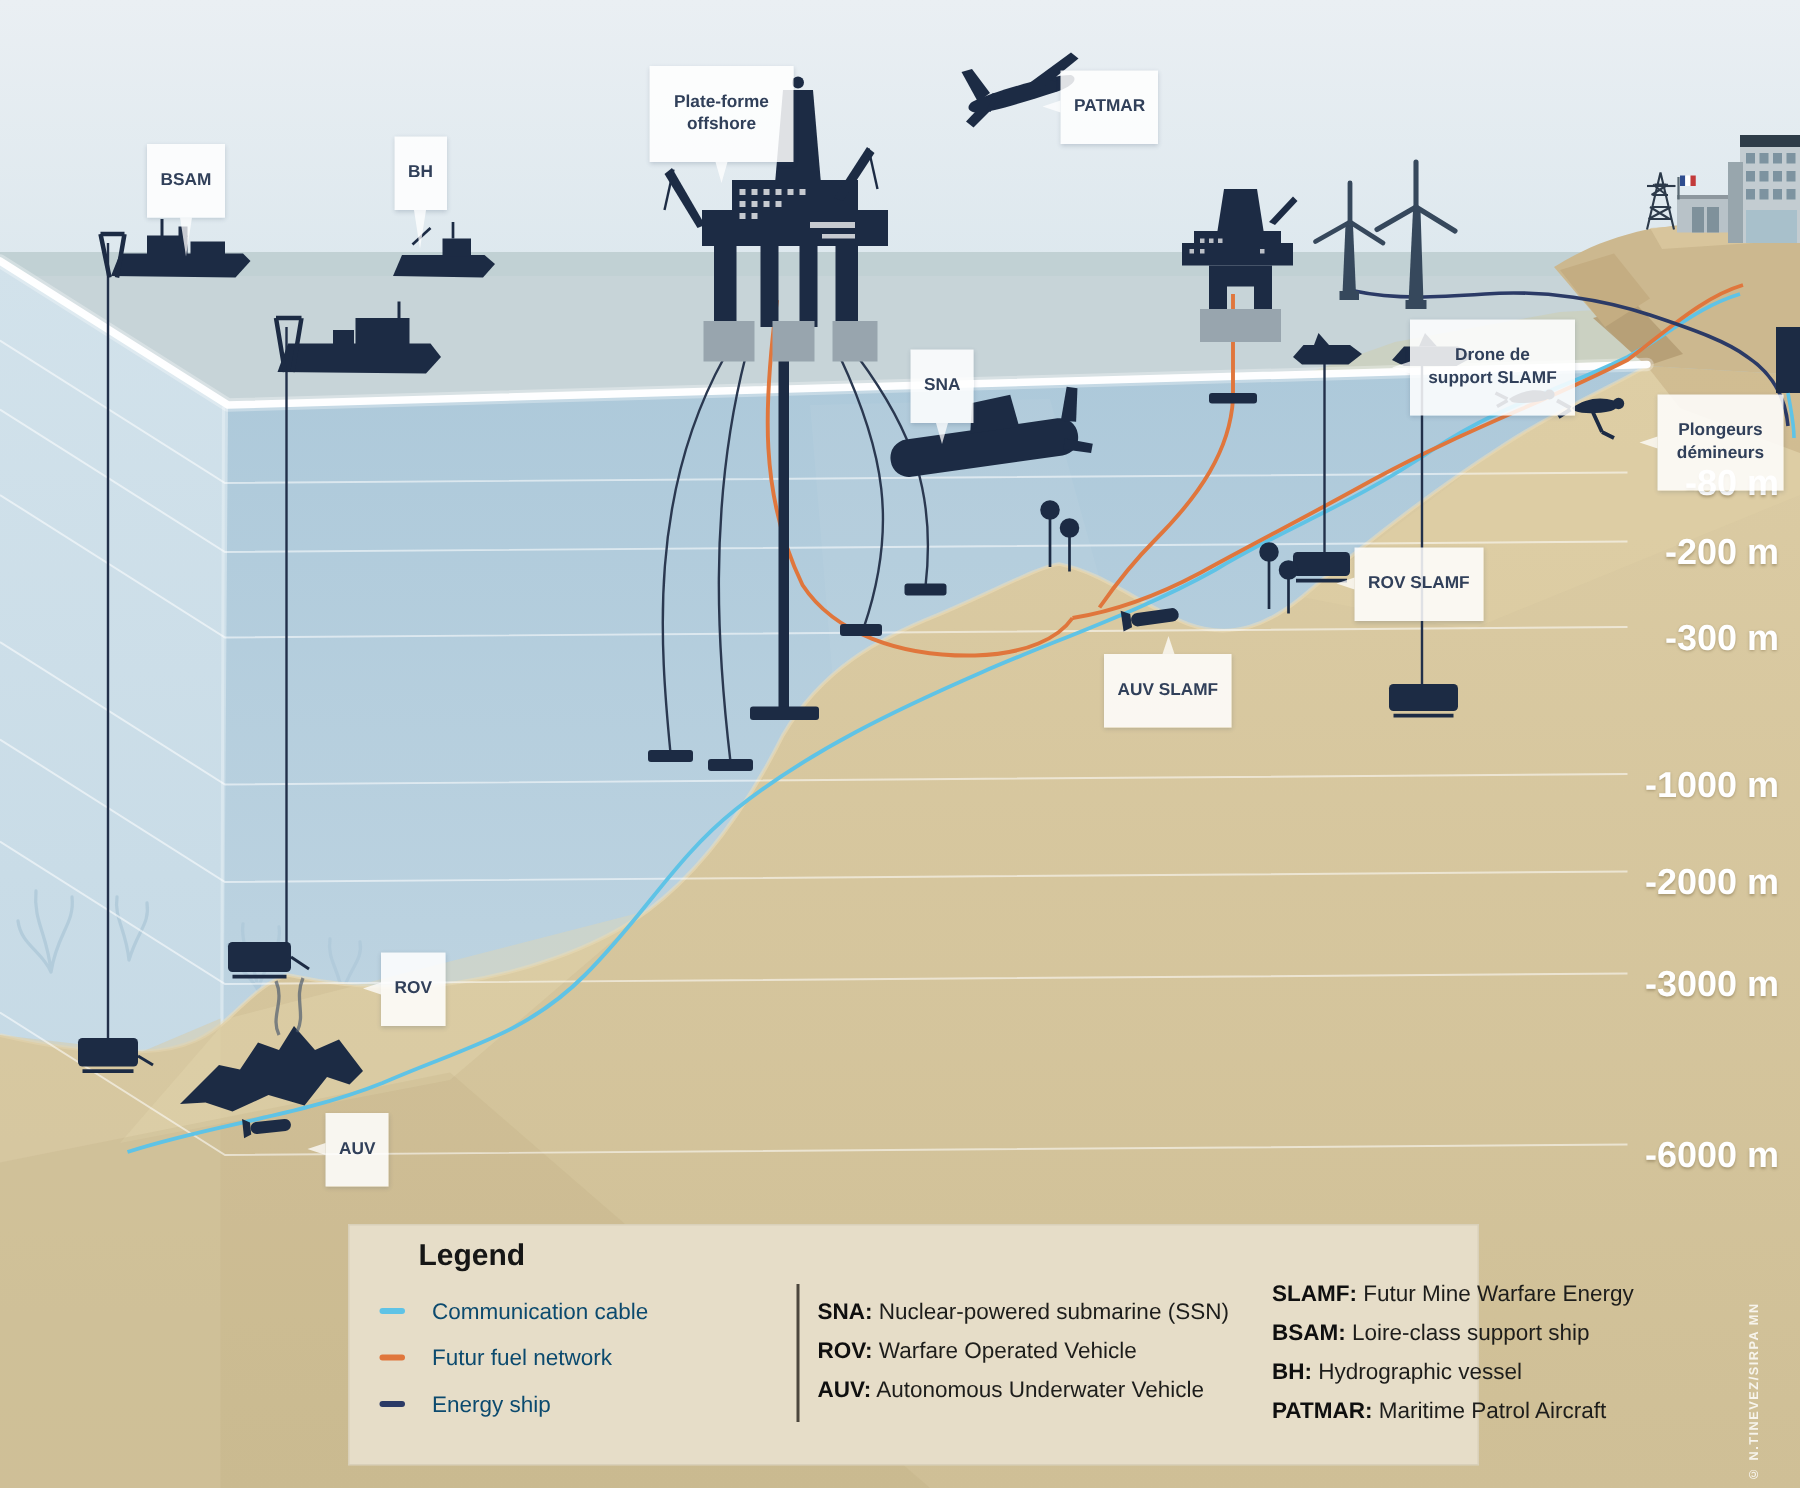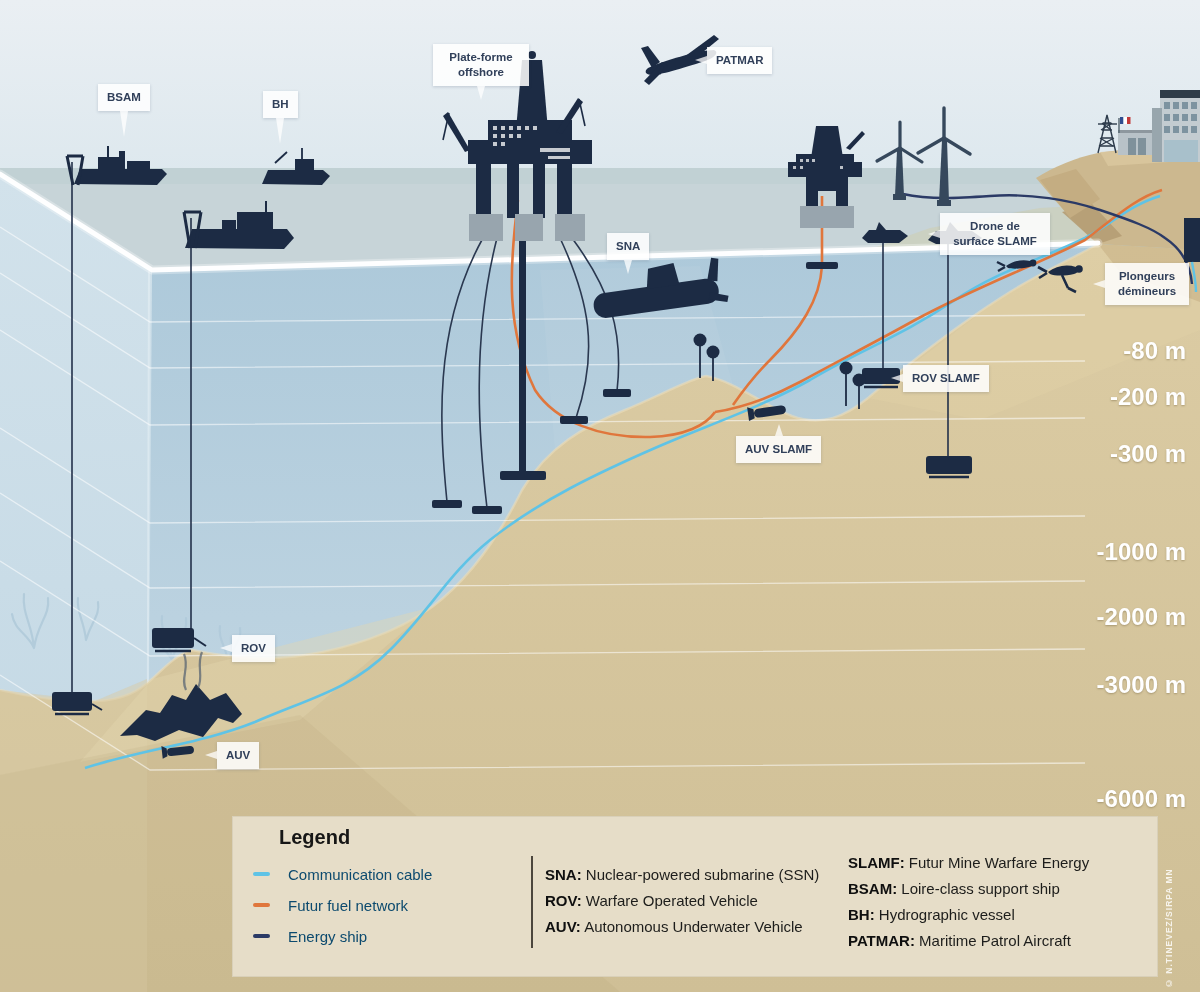--- a/index.html
+++ b/index.html
@@ -2,43 +2,43 @@
 <html><head>
 <meta charset="utf-8">
 <style>
   html,body{margin:0;padding:0;background:#fff;}
   .stage{position:relative;width:1200px;height:992px;overflow:hidden;
          font-family:"Liberation Sans",sans-serif;}
   .stage svg{position:absolute;left:0;top:0;}
 
   
   .callout{position:absolute;background:rgba(255,255,255,.86);color:#31405a;
-           font-size:11.5px;font-weight:bold;line-height:1.3;padding:6px 9px;
+           font-size:11.5px;font-weight:bold;line-height:1.3;padding:17px 9px;
            text-align:center;box-shadow:0 1px 3px rgba(40,60,90,.2);
            white-space:nowrap;z-index:5;}
   .callout.wrap{white-space:normal;}
   .tail-down::after{content:"";position:absolute;left:50%;bottom:-26px;margin-left:-4px;
       border-left:4px solid transparent;border-right:4px solid transparent;
       border-top:26px solid rgba(255,255,255,.75);}
   .tail-down-s::after{content:"";position:absolute;left:50%;bottom:-14px;margin-left:-4px;
       border-left:4px solid transparent;border-right:4px solid transparent;
       border-top:14px solid rgba(255,255,255,.75);}
   .tail-left::after{content:"";position:absolute;top:50%;left:-12px;margin-top:-4px;
       border-top:4px solid transparent;border-bottom:4px solid transparent;
       border-right:12px solid rgba(255,255,255,.75);}
   .tail-up::after{content:"";position:absolute;left:50%;top:-12px;margin-left:-4px;
       border-left:4px solid transparent;border-right:4px solid transparent;
       border-bottom:12px solid rgba(255,255,255,.75);}
 
   
   .depth{position:absolute;right:14px;color:#fff;font-size:24px;font-weight:bold;
-         text-shadow:0 1px 2px rgba(110,95,60,.45);z-index:4;margin-top:28px;}
+         text-shadow:0 1px 2px rgba(110,95,60,.45);z-index:4;}
 
   
-  .legend{position:absolute;left:232px;top:816px;width:926px;height:161px;
+  .legend{position:absolute;left:232px;top:816px;width:754px;height:161px;
           background:rgba(230,222,201,.97);z-index:6;box-shadow:0 0 0 1px rgba(180,170,140,.25) inset;}
   .legend-title{position:absolute;left:47px;top:10px;font-size:20px;font-weight:bold;color:#161616;}
   .cable-row{position:absolute;left:21px;display:flex;align-items:center;height:20px;}
   .swatch{display:inline-block;width:17px;height:4px;border-radius:2px;margin-right:18px;}
   .cable-label{font-size:15px;color:#0c4a6e;}
   .legend-divider{position:absolute;left:299px;top:40px;width:2px;height:92px;background:#4c463d;}
   .abbr{position:absolute;font-size:15px;color:#1d1d1b;white-space:nowrap;}
   .abbr b{color:#0f0f0f;}
 
   .credit{position:absolute;left:1164px;top:846px;height:142px;z-index:7;
@@ -374,30 +374,30 @@
     </g>
 
     <g>
       <path d="M120,736 L146,710 L160,713 L172,695 L186,700 L196,684 L210,700 L226,693 L242,714
                L233,723 L218,718 L203,737 L179,730 L155,741 L137,735 Z"></path>
       <path d="M186,690 C180,678 190,668 184,654 M198,688 C204,676 196,666 202,652" stroke="#46566b" stroke-width="2.2" fill="none" opacity=".65"></path>
     </g>
   </g>
 </svg>
 
-<div class="callout tail-down" style="left:98px;top:84px">BSAM</div>
+<div class="callout tail-down" style="left:98px;top:96px">BSAM</div>
 <div class="callout tail-down" style="left:263px;top:91px">BH</div>
 <div class="callout wrap tail-down-s" style="left:433px;top:44px;width:78px">Plate-forme offshore</div>
 <div class="callout tail-left" style="left:707px;top:47px">PATMAR</div>
 <div class="callout tail-down-s" style="left:607px;top:233px">SNA</div>
-<div class="callout wrap tail-left" style="left:940px;top:213px;width:92px">Drone de surface SLAMF</div>
+<div class="callout wrap tail-left" style="left:940px;top:213px;width:92px">Drone de support SLAMF</div>
 <div class="callout wrap tail-left" style="left:1105px;top:263px;width:66px">Plongeurs démineurs</div>
 <div class="callout tail-left" style="left:903px;top:365px">ROV SLAMF</div>
 <div class="callout tail-up" style="left:736px;top:436px">AUV SLAMF</div>
-<div class="callout tail-left" style="left:232px;top:635px">ROV</div>
+<div class="callout tail-left" style="left:254px;top:635px">ROV</div>
 <div class="callout tail-left" style="left:217px;top:742px">AUV</div>
 
 <div class="depth" style="top:309px">-80 m</div>
 <div class="depth" style="top:355px">-200 m</div>
 <div class="depth" style="top:412px">-300 m</div>
 <div class="depth" style="top:510px">-1000 m</div>
 <div class="depth" style="top:575px">-2000 m</div>
 <div class="depth" style="top:643px">-3000 m</div>
 <div class="depth" style="top:757px">-6000 m</div>
 

